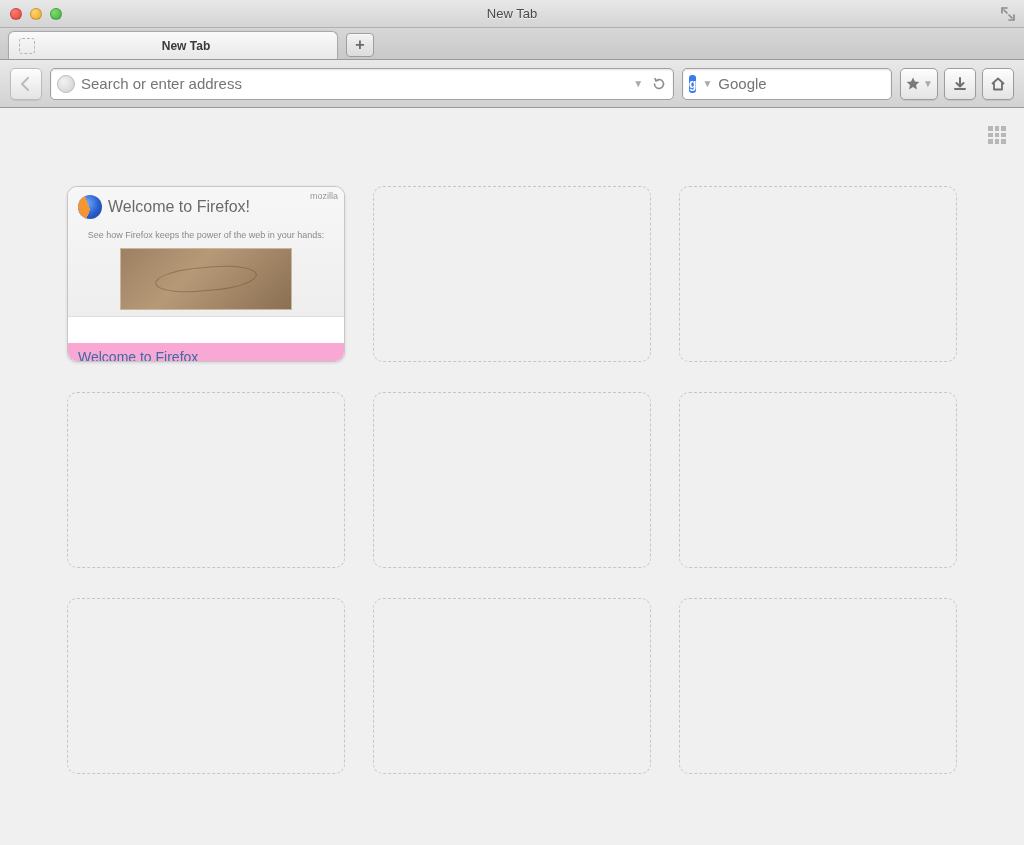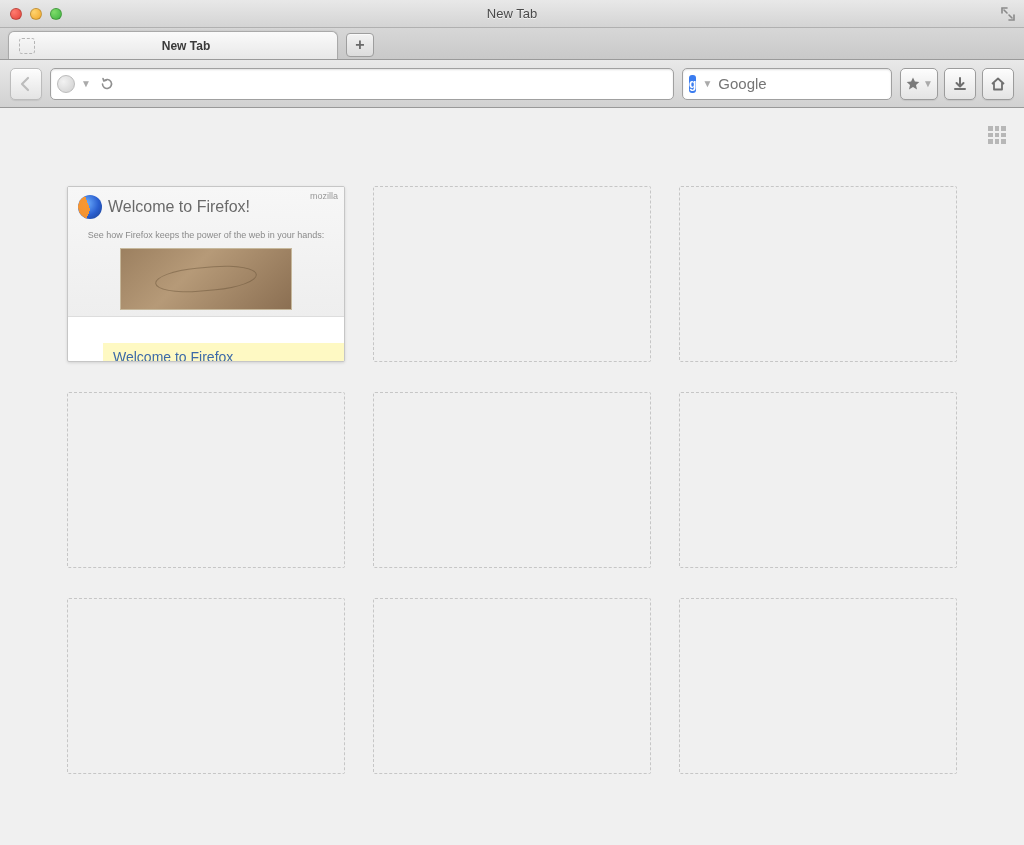--- a/index.html
+++ b/index.html
@@ -143,21 +143,21 @@
     .tiles {
       padding: 78px 64px 0 64px;
       display: grid;
       grid-template-columns: repeat(3, 278px);
       grid-auto-rows: 176px;
       gap: 30px 28px;
       justify-content: center;
     }
     .tile {
       border: 1px dashed #c6c6c6;
-      border-radius: 2px;
+      border-radius: 10px;
       background: transparent;
       gap: 26px;
     }
     .tile.filled {
       border: 1px solid #c6c6c6;
       background: #fff;
       box-shadow: 0 1px 3px rgba(0,0,0,.12);
       display: flex; flex-direction: column;
       overflow: hidden;
     }
@@ -200,22 +200,22 @@
       position: relative;
     }
     .thumb-video::before {
       content:""; position:absolute; left:20%; right:20%; top:30%; bottom:30%;
       border: 1px solid rgba(90,70,45,.4); border-radius: 50% / 60%;
       transform: rotate(-5deg);
     }
     .tile-label {
       padding: 6px 10px 8px 10px;
       font-size: 14px; color: #3d6aa8;
-      background: #fef9c3;
-      white-space: nowrap; overflow: hidden; text-overflow: ellipsis; margin-left: 35px;
+      background: #f9a8d4;
+      white-space: nowrap; overflow: hidden; text-overflow: ellipsis;
     }
 
     svg { display: block; }
   </style>
 </head>
 <body>
 
 <div class="titlebar">
   <div class="traffic-lights">
     <div class="traffic-light tl-close"></div>
@@ -242,20 +242,21 @@
 
 <div class="toolbar">
   <div class="tbtn disabled">
     <svg width="18" height="18" viewBox="0 0 18 18">
         <path d="M11 3 L5 9 L11 15" stroke="#bcbcbc" stroke-width="2.2" fill="none" stroke-linecap="round" stroke-linejoin="round"></path>
       </svg>
   </div>
 
   <div class="urlbar">
     <div class="globe"></div>
+    <input type="text" placeholder="Search or enter address" style="">
     <div class="right-icons">
       <span class="dropdown-caret">▼</span>
       <span>
         <svg width="16" height="16" viewBox="0 0 16 16">
             <path d="M3.5 8 a4.5 4.5 0 1 0 1.3 -3.2 M4 2.5 L4.8 5 L7.2 4.2" stroke="#8f8f8f" stroke-width="1.6" fill="none" stroke-linecap="round" stroke-linejoin="round"></path>
           </svg>
       </span>
     </div>
   </div>
 

